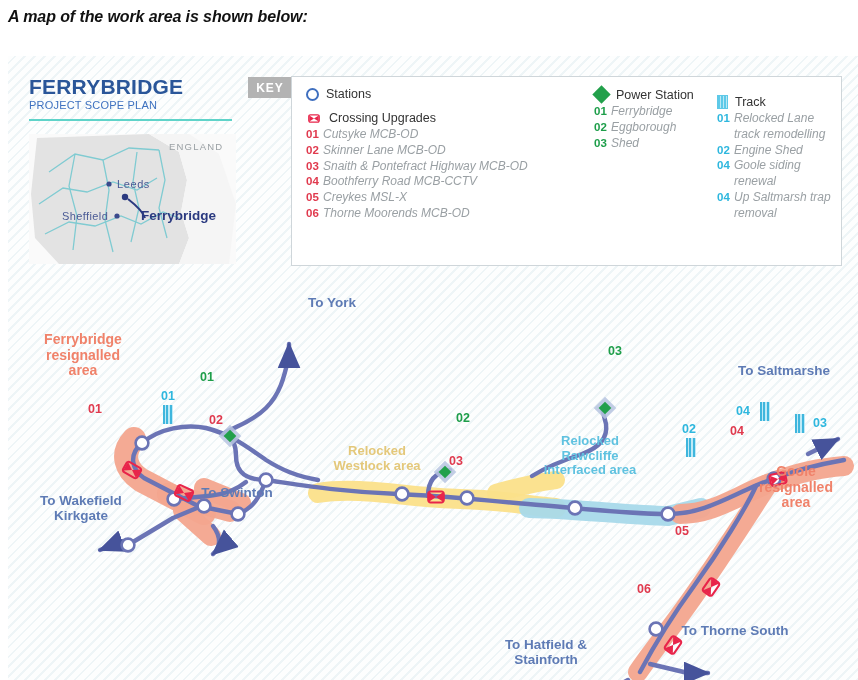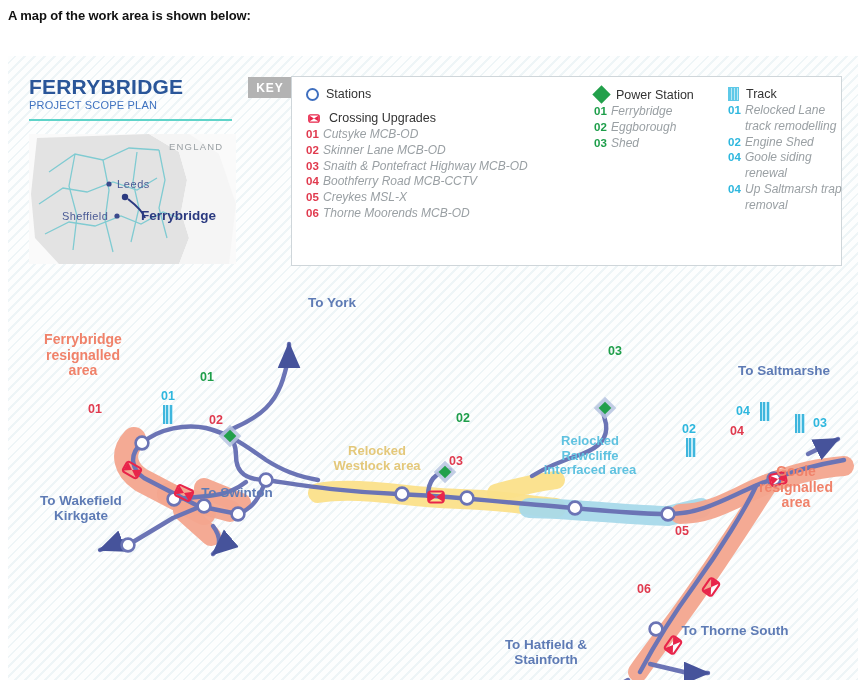--- a/index.html
+++ b/index.html
@@ -15,25 +15,26 @@
     position: relative;
     width: 858px;
     height: 680px;
     background: #ffffff;
   }
 
   
   #caption {
     position: absolute;
     left: 8px; top: 8px;
-    font-size: 13px;
+    font-size: 16px;
     font-weight: bold;
     color: #111111;
     letter-spacing: -0.1px;
     font-family: "Liberation Sans", sans-serif;
+    font-style: italic;
   }
 
   
   #map-panel {
     position: absolute;
     left: 8px; top: 56px;
     width: 850px; height: 624px;
     overflow: hidden;
     background-color: #fdfefe;
     background-image: repeating-linear-gradient(
@@ -81,21 +82,21 @@
     position: absolute; left: 240px; top: 21px;
     width: 44px; height: 21px;
     background: #b3b3b3;
     color: #ffffff;
     font-size: 12px; font-weight: bold; letter-spacing: 1px;
     display: flex; align-items: center; justify-content: center;
   }
   .key-col { position: absolute; top: 10px; }
   #key-col-1 { left: 14px; width: 290px; }
   #key-col-2 { left: 302px; width: 118px; }
-  #key-col-3 { left: 436px; width: 120px; }
+  #key-col-3 { left: 425px; width: 120px; margin-top: 8px; }
 
   .key-head {
     display: flex; align-items: center;
     margin-bottom: 2px;
   }
   .key-head-label {
     font-size: 12.5px; font-weight: normal; color: #333333;
     margin-left: 7px; white-space: nowrap;
   }
   .key-row {

